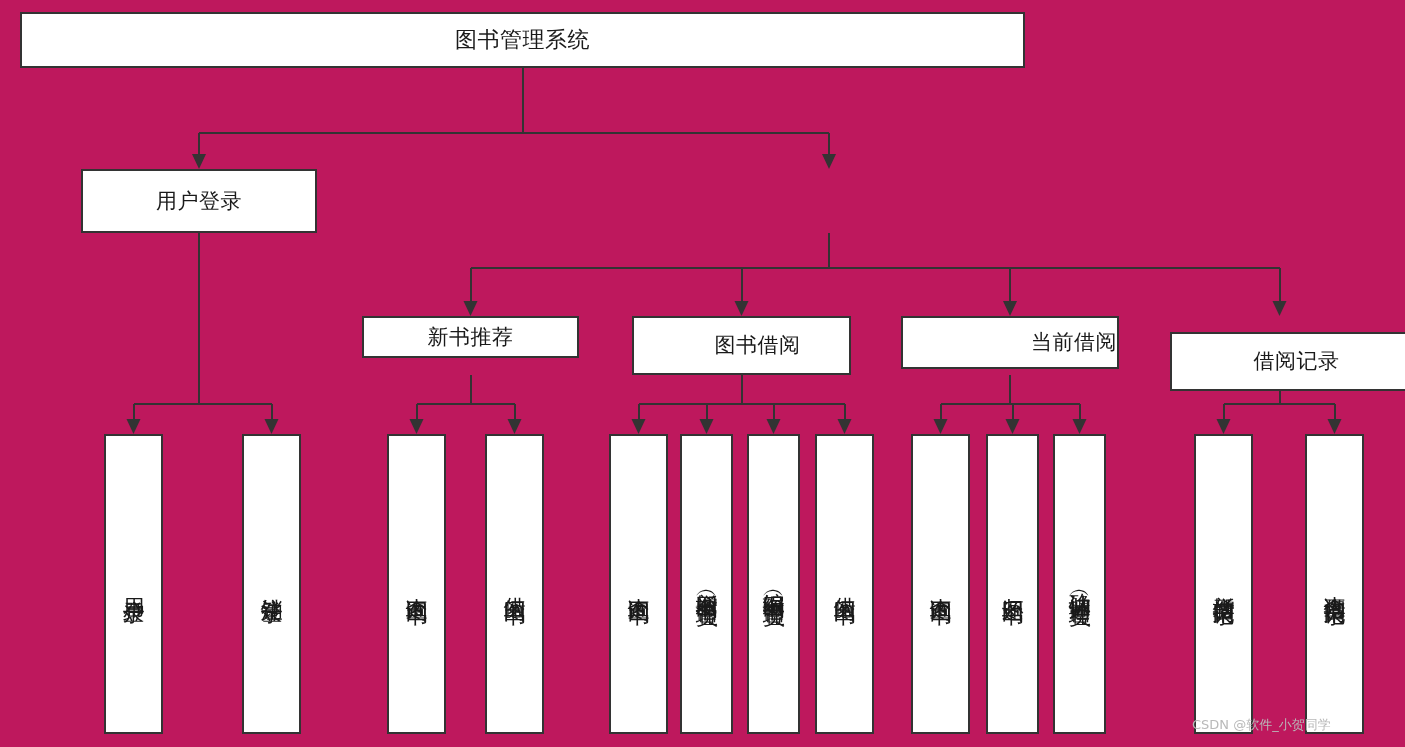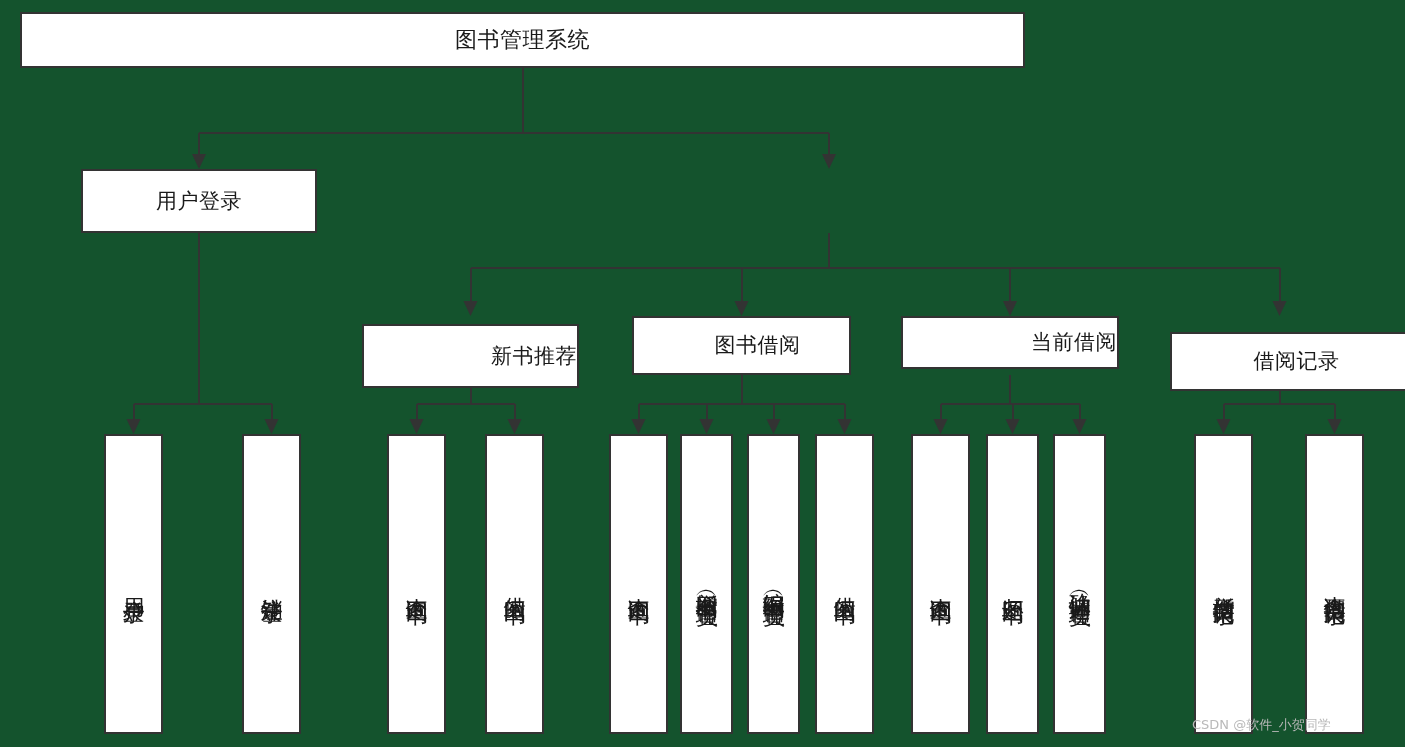--- a/index.html
+++ b/index.html
@@ -8,21 +8,21 @@
     padding: 0;
     background: #ffffff;
   }
   body {
     font-family: "DejaVu Sans", "Liberation Sans", sans-serif;
   }
   #canvas {
     position: relative;
     width: 1405px;
     height: 747px;
-    background: #14532d;
+    background: #be185d;
     overflow: hidden;
   }
 
   
   .node {
     position: absolute;
     box-sizing: border-box;
     background: #ffffff;
     border: 2px solid #333333;
     display: flex;
@@ -127,21 +127,21 @@
     </svg>
 
   <div class="node h root" style="left:20px;top:12px;width:1005px;height:56px;">
     <span class="label">图书管理系统</span>
   </div>
 
   <div class="node h" style="left:81px;top:169px;width:236px;height:64px;">
     <span class="label">用户登录</span>
   </div>
 
-  <div class="node h" style="left:362px;top:324px;width:217px;height:64px;justify-content:flex-end;">
+  <div class="node h" style="left:362px;top:316px;width:217px;height:42px;">
     <span class="label">新书推荐</span>
   </div>
   <div class="node h" style="left:632px;top:316px;width:219px;height:59px;padding-left:32px;">
     <span class="label">图书借阅</span>
   </div>
   <div class="node h" style="left:901px;top:316px;width:218px;height:53px;justify-content:flex-end;">
     <span class="label">当前借阅</span>
   </div>
   <div class="node h" style="left:1170px;top:316px;width:253px;height:59px;margin-top:16px;">
     <span class="label">借阅记录</span>

